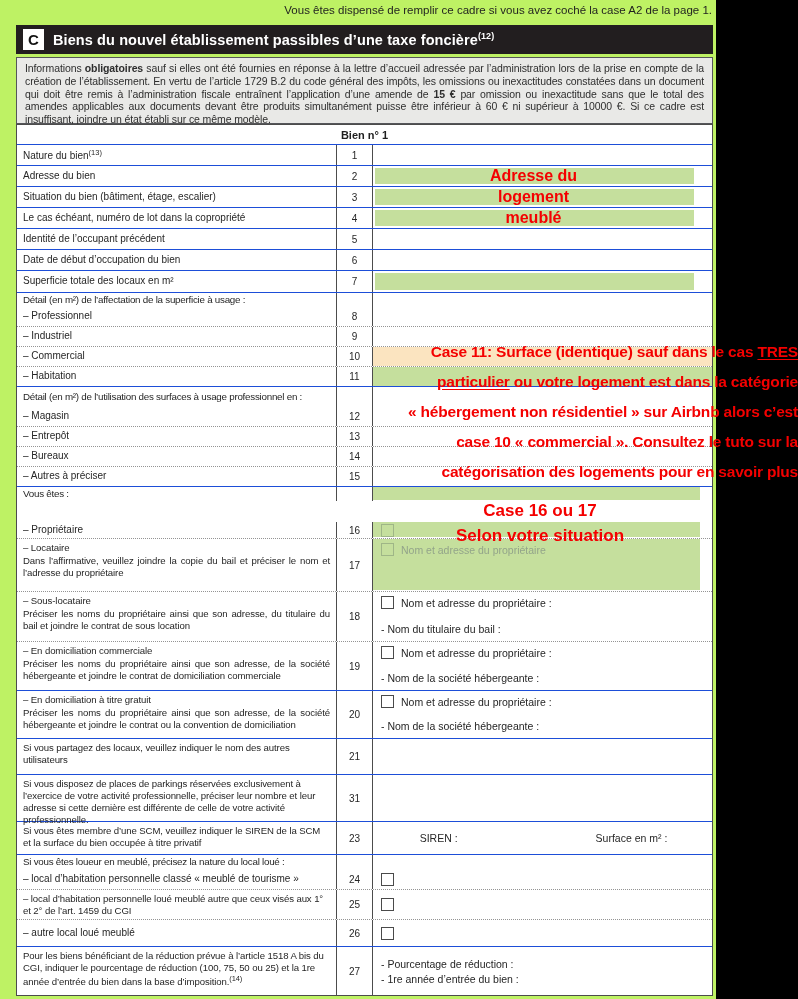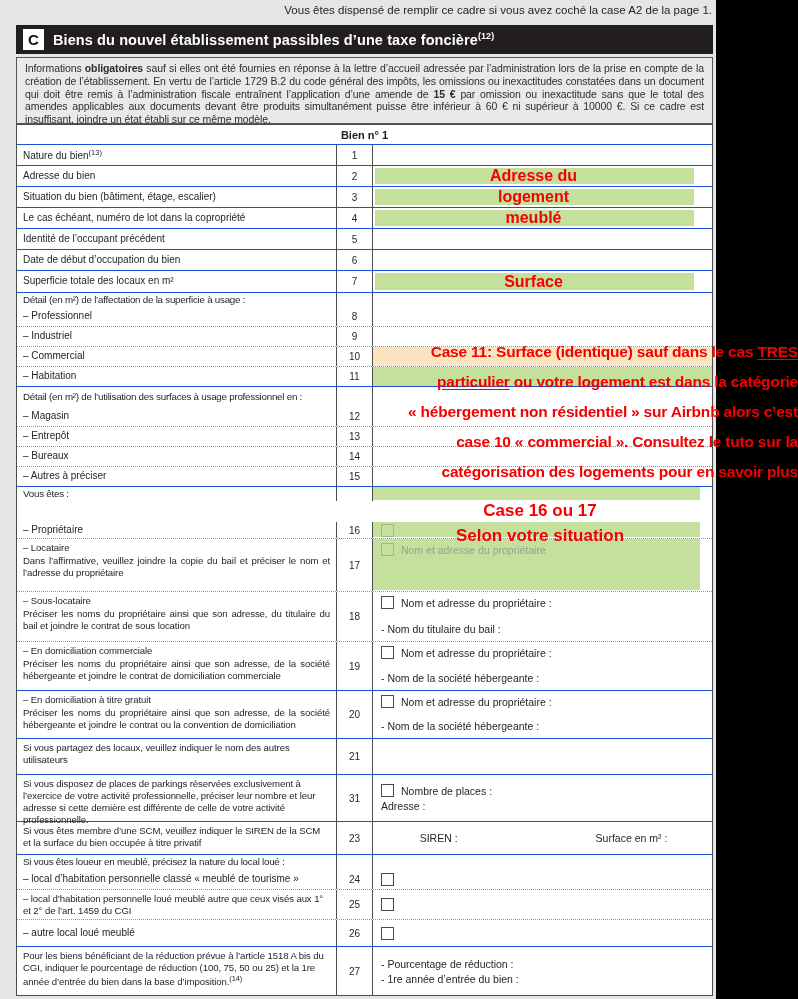--- a/index.html
+++ b/index.html
@@ -1,16 +1,16 @@
 <!DOCTYPE html>
 <html><head>
 <meta charset="utf-8">
 <style>
   html,body{margin:0;padding:0;background:#fff;}
-  .page{position:relative;width:798px;height:999px;background:#e5e5e5;overflow:hidden;
+  .page{position:relative;width:798px;height:999px;background:#bef264;overflow:hidden;
         font-family:"Liberation Sans","DejaVu Sans",sans-serif;color:#262626;}
 
   
   .top-note{position:absolute;top:4px;left:0;width:712px;text-align:right;
             font-size:11.5px;color:#1f1f1f;}
 
   
   .black-strip{position:absolute;top:0;left:716px;width:82px;height:999px;background:#000;}
 
   
@@ -151,21 +151,20 @@
           <div class="cell num">6</div>
           <div class="cell val"></div>
         </div>
         <div class="trow sep-solid" style="height: 22px;">
           <div class="cell lab">
             <span>Superficie totale des locaux en m²</span>
           </div>
           <div class="cell num">7</div>
           <div class="cell val">
             <div class="fill bg-green inset"></div>
-            <div class="red-note">Surface</div>
             <div class="vcontent"></div>
           </div>
         </div>
         <div class="trow sep-none" style="height: 14px;">
           <div class="cell lab group">
             <span>Détail (en m²) de l’affectation de la superficie à usage :</span>
           </div>
           <div class="cell num"></div>
           <div class="cell val"></div>
         </div>
@@ -331,31 +330,20 @@
           </div>
         </div>
         <div class="trow sep-solid" style="height: 36px;">
           <div class="cell lab block"><span>Si vous partagez des locaux, veuillez indiquer le nom des autres utilisateurs</span></div>
           <div class="cell num">21</div>
           <div class="cell val"></div>
         </div>
         <div class="trow sep-solid" style="height: 47px;">
           <div class="cell lab block"><span>Si vous disposez de places de parkings réservées exclusivement à l’exercice de votre activité professionnelle, préciser leur nombre et leur adresse si cette dernière est différente de celle de votre activité professionnelle.</span></div>
           <div class="cell num">31</div>
-          <div class="cell val">
-            <div class="vcontent">
-              <div class="vline">
-                <div class="cb"></div>
-                <span>Nombre de places :</span>
-              </div>
-              <div class="vline">
-                <span>Adresse :</span>
-              </div>
-            </div>
-          </div>
         </div>
         <div class="trow sep-solid" style="height: 33px;">
           <div class="cell lab block"><span>Si vous êtes membre d’une SCM, veuillez indiquer le SIREN de la SCM et la surface du bien occupée à titre privatif</span></div>
           <div class="cell num">23</div>
           <div class="cell val">
             <div class="vcontent cols">
               <span>SIREN :</span>
               <span class="col2">Surface en m² :</span>
             </div>
           </div>

